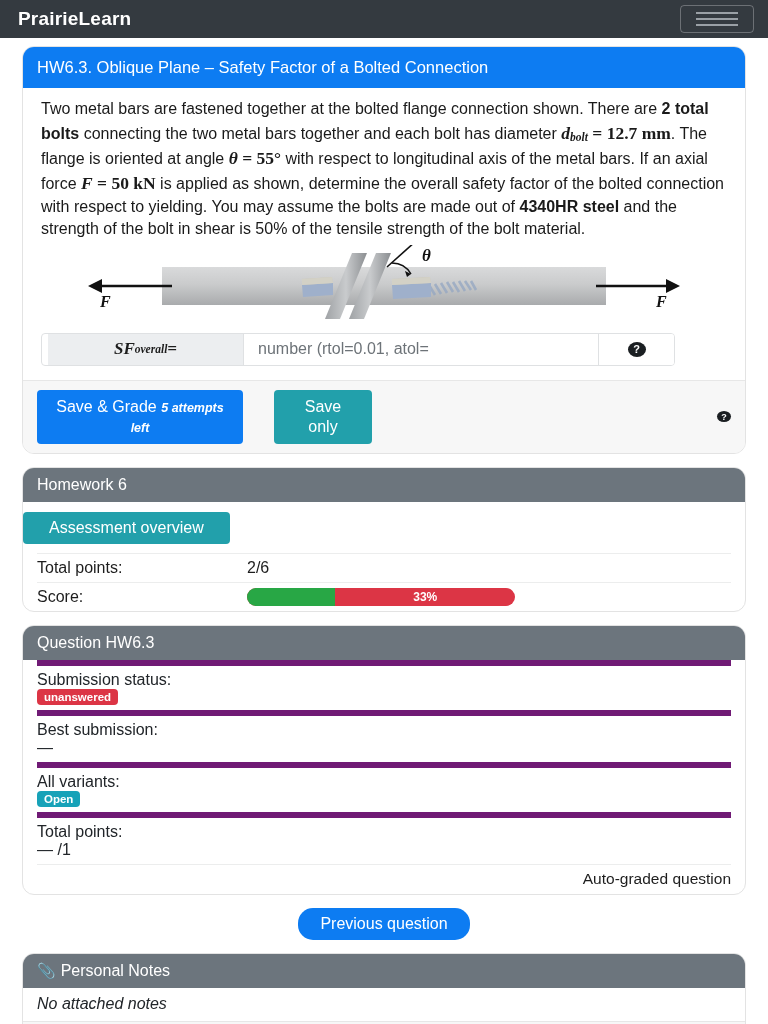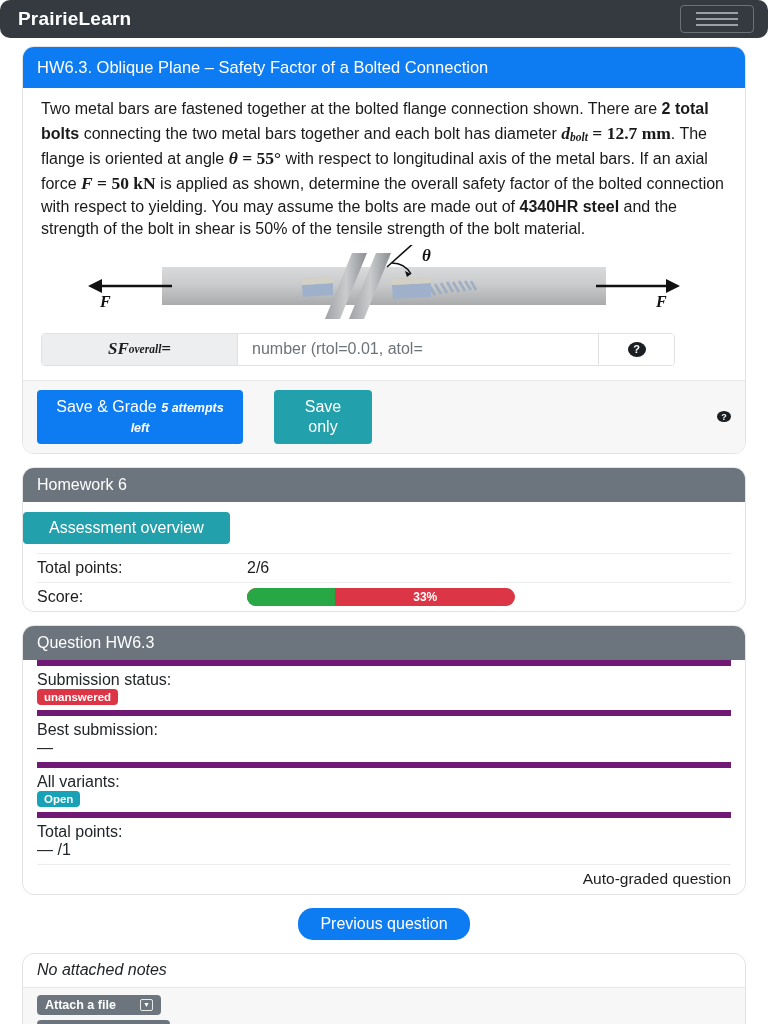--- a/index.html
+++ b/index.html
@@ -14,21 +14,20 @@
   }
 
   
   .navbar {
     height: 38px;
     background: #343a40;
     display: flex;
     align-items: center;
     justify-content: space-between;
     padding: 0 14px 0 18px;
-    border-radius: 10px;
   }
   .brand {
     color: #ffffff;
     font-size: 19px;
     font-weight: 700;
     letter-spacing: .2px;
   }
   .toggler {
     width: 74px; height: 28px;
     border: 1px solid rgba(255,255,255,.28);
@@ -105,20 +104,21 @@
     background: #eceef0;
     border-right: 1px solid #dfe1e3;
     padding: 0 18px;
     display: flex; align-items: center;
     font-family: "Liberation Serif", serif;
     font-style: italic; font-weight: 700;
     font-size: 17px;
     color: #1d1d1d;
     min-width: 196px;
     justify-content: center;
+    margin-left: 6px;
   }
   .ans-input {
     flex: 1;
     border: none;
     outline: none;
     padding: 0 14px;
     font-family: "Liberation Sans", sans-serif;
     font-size: 16px;
     color: #555;
     background: #fff;
@@ -424,20 +424,23 @@
       <span>— /1</span>
     </div>
     <div class="muted-right">Auto-graded question</div>
   </div>
 
   <div class="navbtns">
     <button class="btn-nav">Previous question</button>
   </div>
 
   <div class="card">
+    <div class="card-header-gray">
+      <span class="clip">📎</span><span>Personal Notes</span>
+    </div>
     <div class="notes-body">No attached notes</div>
     <div class="notes-foot">
       <button class="btn-gray">
         <span>Attach a file</span>
         <span class="caret-box">▼</span>
       </button><br>
       <button class="btn-gray">
         <span>Add text note</span>
         <span class="caret-box">▼</span>
       </button>

